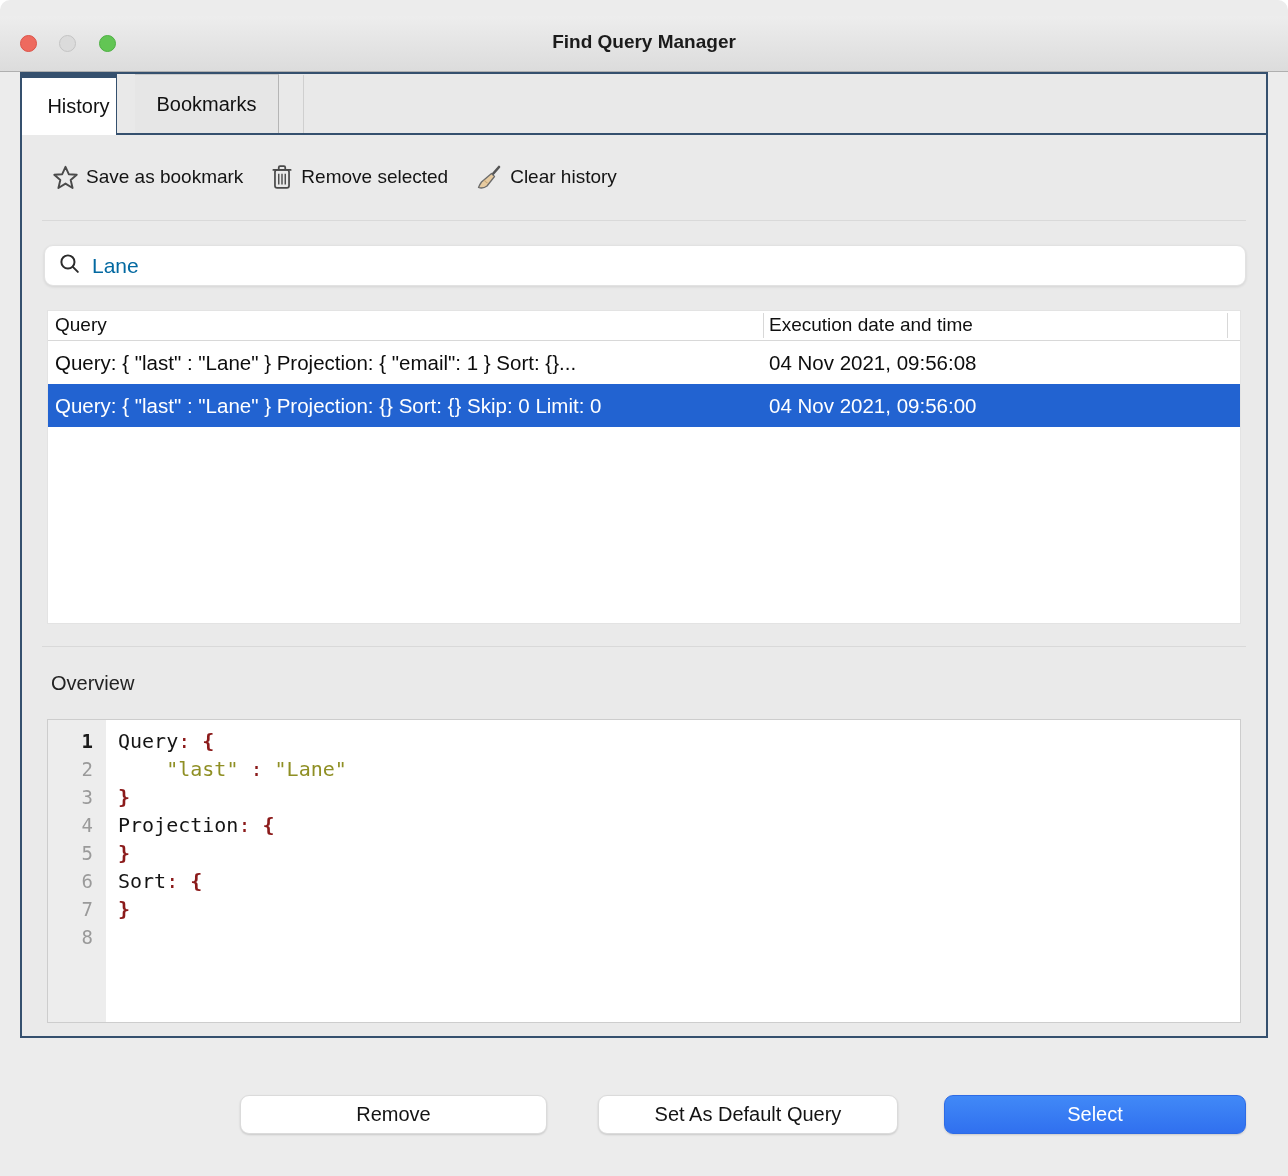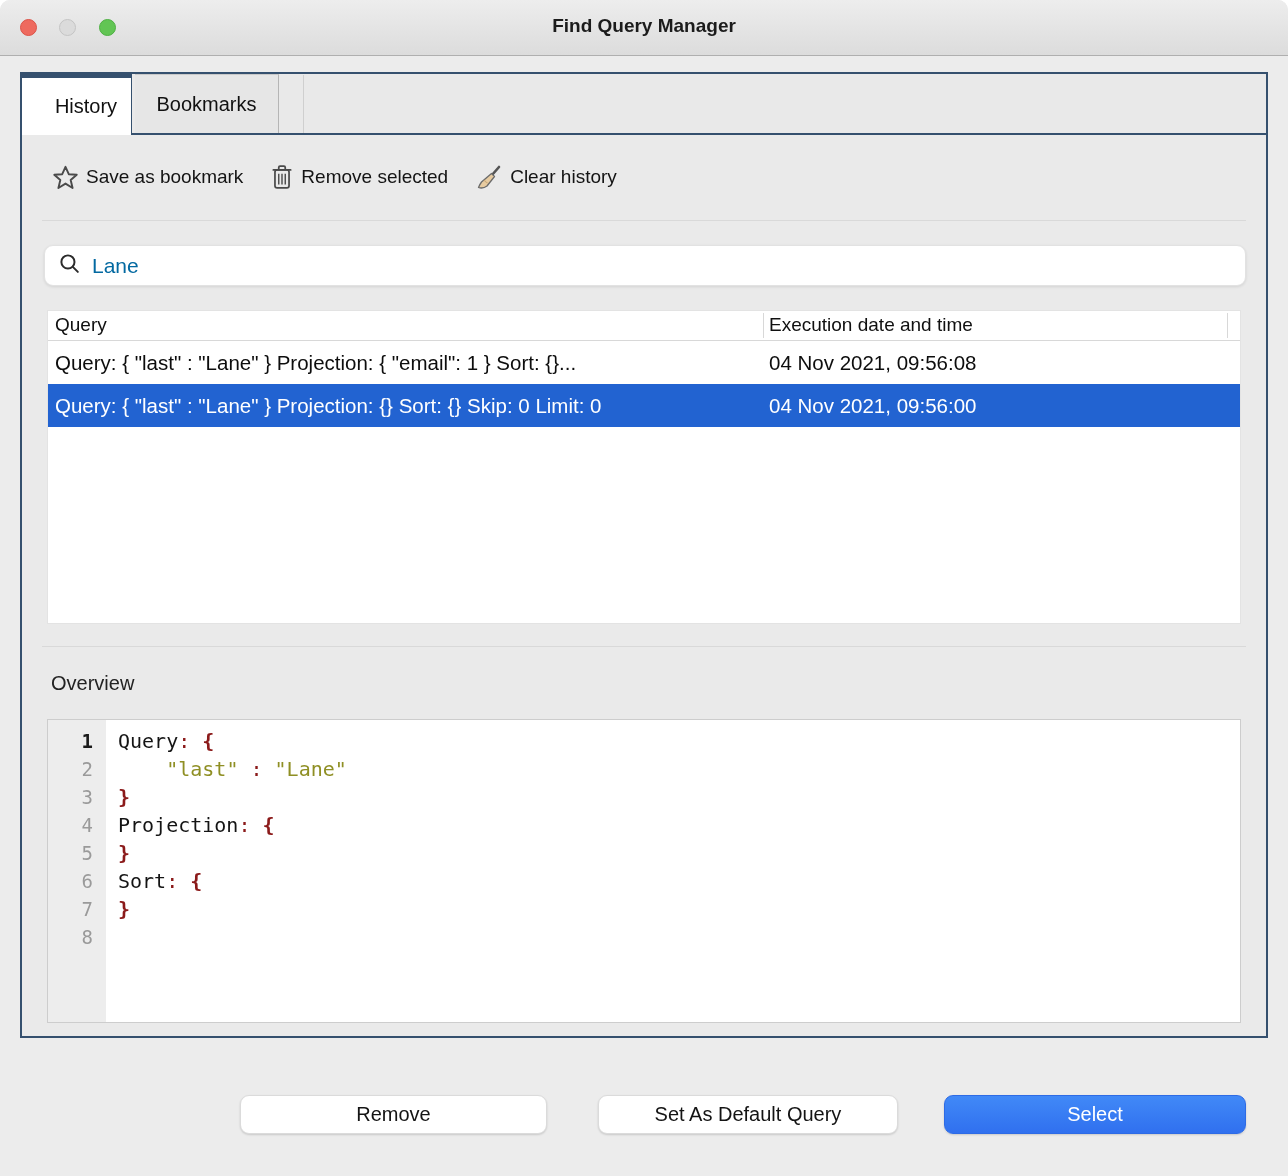--- a/index.html
+++ b/index.html
@@ -6,21 +6,21 @@
   html,body { background:#ffffff; }
   body { font-family:"Liberation Sans", sans-serif; -webkit-font-smoothing:antialiased; }
 
   .window {
     position:relative; width:1288px; height:1176px;
     background:#ECECEC; border-radius:10px 10px 0 0; overflow:hidden;
   }
 
   
   .titlebar {
-    position:absolute; left:0; top:0; width:100%; height:56px;
+    position:absolute; left:0; top:16px; width:100%; height:56px;
     background:linear-gradient(180deg,#EDEDED 0%,#DCDCDC 100%);
     border-bottom:1px solid #AFAFAF;
   }
   .titlebar .title {
     position:absolute; left:0; right:0; top:15px; text-align:center;
     font-size:19px; font-weight:bold; color:#1b1b1b;
   }
   .tl { position:absolute; top:19px; width:17px; height:17px; border-radius:50%; }
   .tl.red   { left:20px;  background:#EE6A5F; border:1px solid #DC5348; }
   .tl.gray  { left:59px;  background:#DBDBDB; border:1px solid #C4C4C4; }
@@ -35,21 +35,21 @@
   
   .tabstrip {
     position:absolute; left:0; top:0; width:100%; height:61px;
     background:#E9E9E9; border-bottom:2px solid #35506E;
   }
   .tab {
     position:absolute; top:0; height:59px; display:flex; align-items:center;
     justify-content:center; font-size:20px; color:#111; cursor:default;
   }
   .tab.active {
-    left:0; width:110px; height:61px; background:#ffffff; z-index:2;
+    left:0; width:95px; height:61px; background:#ffffff; z-index:2;
     border-top:4px solid #35506E; border-right:1px solid #35506E;padding-left:19px;
   }
   .tab.inactive {
     left:113px; width:144px; background:#E6E6E6;
     border-top:1px solid #C9C9C9; border-right:1px solid #B5B5B5;
   }
   .tabstrip .strip-edge {
     position:absolute; left:281px; top:1px; width:1px; height:58px; background:#CFCFCF;
   }
 

